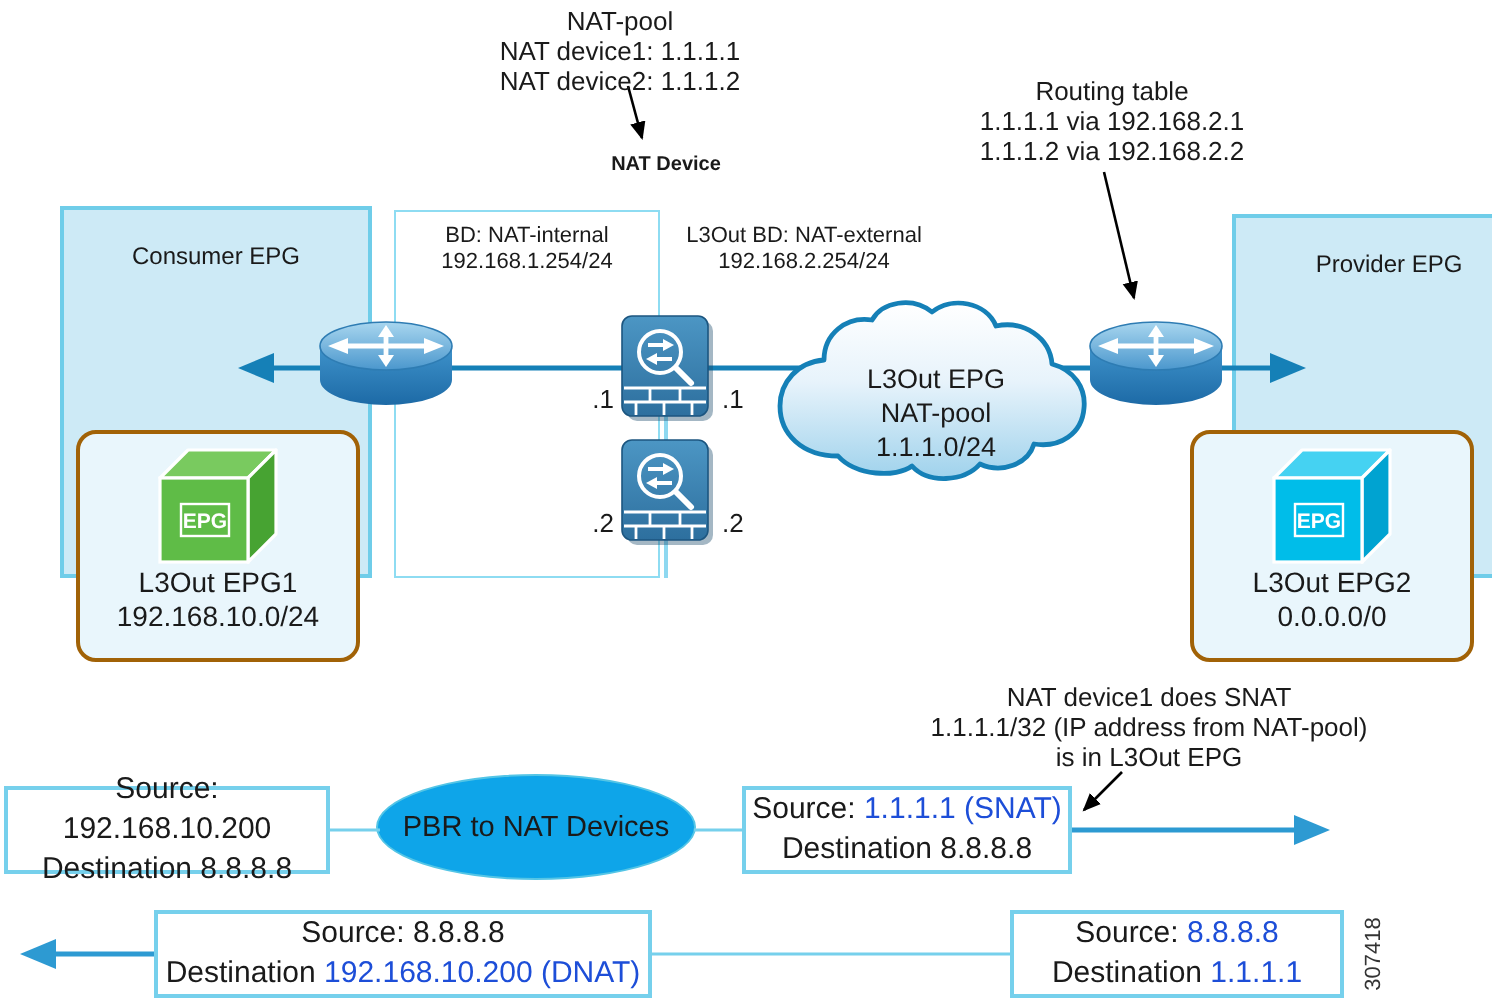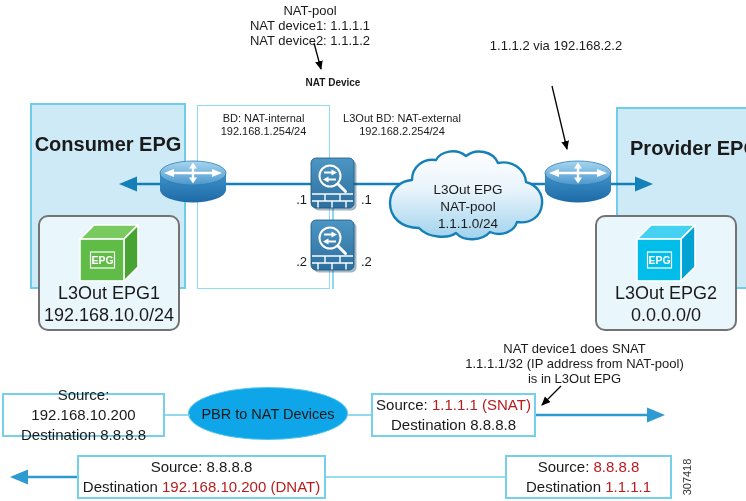--- a/index.html
+++ b/index.html
@@ -4,36 +4,36 @@
 <style>
   html,body{margin:0;padding:0;background:#fff;}
   .canvas{
     position:relative;width:746px;height:501px;background:#fff;overflow:hidden;
     font-family:"Liberation Sans",sans-serif;color:#1a1a1a;
   }
   .abs{position:absolute;}
   .ann{font-size:13px;line-height:1.17;text-align:center;z-index:6;}
   .bold{font-weight:bold;}
   .epg-box{background:#cdeaf6;border:2px solid #6fcde9;z-index:1;box-sizing:border-box;text-align:center;}
-  .epg-title{font-weight:bold;font-size:20px;margin-top:28px;}
+  .epg-title{font-weight:normal;font-size:12px;margin-top:16px;}
   .bd-box{background:#ffffff;border:1.5px solid #8edcf2;z-index:1;box-sizing:border-box;}
   .bd-label{font-size:11px;line-height:1.18;text-align:center;z-index:6;}
-  .inner-box{background:#e9f6fc;border:2px solid #737373;border-radius:10px;z-index:2;box-sizing:border-box;
+  .inner-box{background:#e9f6fc;border:2px solid #a16207;border-radius:10px;z-index:2;box-sizing:border-box;
     display:flex;flex-direction:column;align-items:center;}
-  .inner-name{font-size:18px;line-height:1.22;}
+  .inner-name{font-size:14px;line-height:1.22;}
   .overlay{position:absolute;left:0;top:0;z-index:3;pointer-events:none;}
   .icon{z-index:5;}
   .port{font-size:13px;z-index:6;}
   .cloud-text{font-size:13.5px;line-height:1.26;text-align:center;z-index:6;}
   .flow-box{background:#fff;border:2px solid #76d0ec;box-sizing:border-box;z-index:2;
     display:flex;flex-direction:column;align-items:center;justify-content:center;
     font-size:15px;line-height:1.35;text-align:center;}
   .flow-ellipse{background:#0ea5e9;border:1.5px solid #54c5e6;border-radius:50%;box-sizing:border-box;z-index:2;
     display:flex;align-items:center;justify-content:center;font-size:14.5px;}
-  .red{color:#b91c1c;}
+  .red{color:#1d4ed8;}
   .fig-num{font-size:11px;color:#333;text-align:center;transform:rotate(-90deg);z-index:6;}
 </style>
 </head>
 <body>
 
 <div class="canvas">
 
   <svg class="overlay" width="746" height="501" viewBox="0 0 746 501">
     <defs>
       <marker id="blkArr" markerWidth="9" markerHeight="9" refX="6.2" refY="3" orient="auto" markerUnits="strokeWidth">
@@ -63,20 +63,22 @@
   </svg>
 
   <div class="abs ann" style="left:225px;top:3px;width:170px;">
     <div>NAT-pool</div>
     <div>NAT device1: 1.1.1.1</div>
     <div>NAT device2: 1.1.1.2</div>
   </div>
   <div class="abs ann bold" style="left:263px;top:77px;width:140px;font-size:10px;">NAT Device</div>
 
   <div class="abs ann" style="left:468px;top:38px;width:176px;">
+    <div>Routing table</div>
+    <div>1.1.1.1 via 192.168.2.1</div>
     <div>1.1.1.2 via 192.168.2.2</div>
   </div>
 
   <div class="abs epg-box" style="left:30px;top:103px;width:156px;height:186px;">
     <div class="epg-title">Consumer EPG</div>
   </div>
 
   <div class="abs bd-box" style="left:197px;top:105px;width:133px;height:184px;"></div>
 
   <div class="abs epg-box" style="left:616px;top:107px;width:157px;height:182px;">

